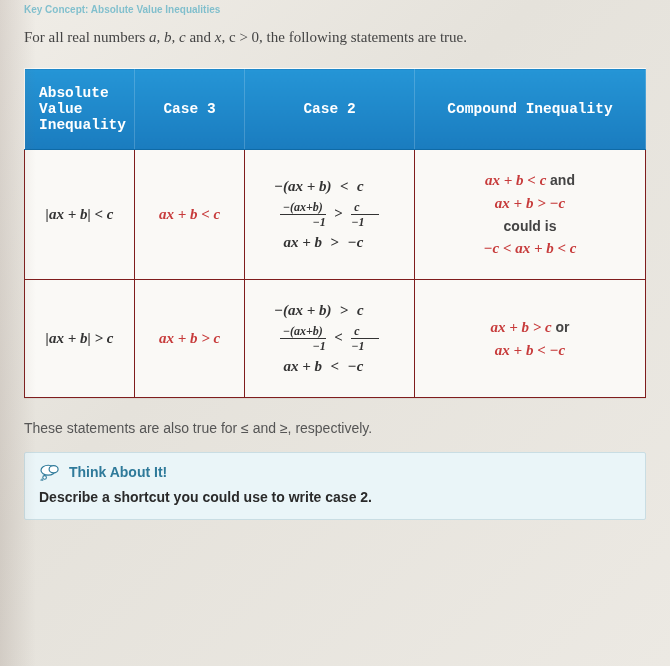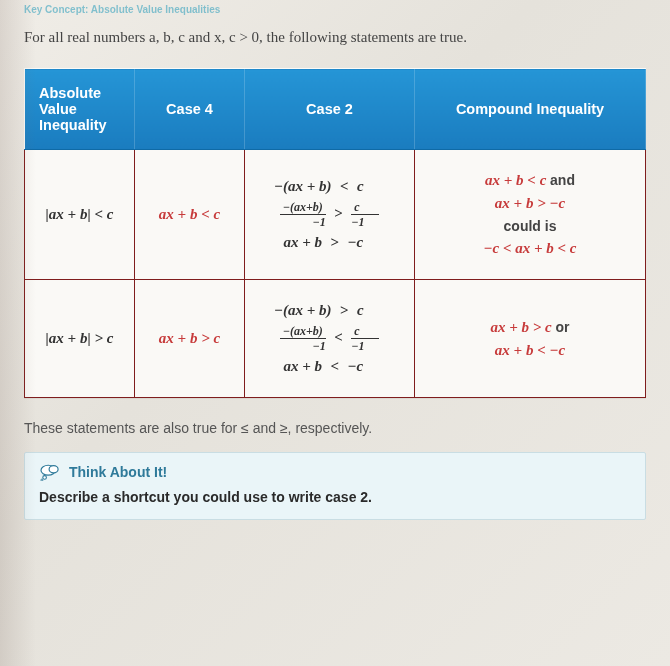--- a/index.html
+++ b/index.html
@@ -32,33 +32,33 @@
     font-size: 10px;
     font-weight: 600;
     padding-top: 4px;
     opacity: 0.55;
   }
   .intro {
     margin-top: 14px;
     font-size: 15px;
     color: #444;
   }
-  .intro .var { }
+  .intro .var { font-style: italic; }
   table {
     border-collapse: collapse;
     width: 100%;
     margin-top: 22px;
     background: #faf9f6;
     box-shadow: 0 1px 0 rgba(0,0,0,0.05);
   }
   th {
     background: #1e88c9;
     background: linear-gradient(180deg, #2595d6 0%, #1a7cbf 100%);
     color: #fff;
-    font-family: Liberation Sans, sans-serif;
+    font-family: Liberation Mono, monospace;
     font-weight: 600;
     font-size: 14.5px;
     padding: 16px 8px;
     border: 1px solid rgba(255,255,255,0.18);
     border-bottom: 1px solid #0f6aa6;
   }
   th:first-child { text-align: left; padding-left: 14px; }
   td {
     border: 1px solid #7f1d1d;
     padding: 16px 8px;
@@ -128,21 +128,21 @@
   <div class="key-concept">Key Concept: Absolute Value Inequalities</div>
 
   <p class="intro">
     <span>For all real numbers </span><span class="var">a, b, c</span><span> and </span><span class="var">x</span><span>, c &gt; 0, the following statements are true.</span>
   </p>
 
   <table>
     <thead>
       <tr>
         <th style="width:110px">Absolute Value Inequality</th>
-        <th style="width:110px">Case 4</th>
+        <th style="width:110px">Case 3</th>
         <th style="width:170px">Case 2</th>
         <th>Compound Inequality</th>
       </tr>
     </thead>
     <tbody>
 
       <tr>
         <td class="col1">|ax + b| &lt; c</td>
         <td class="col2">ax + b &lt; c</td>
         <td>

